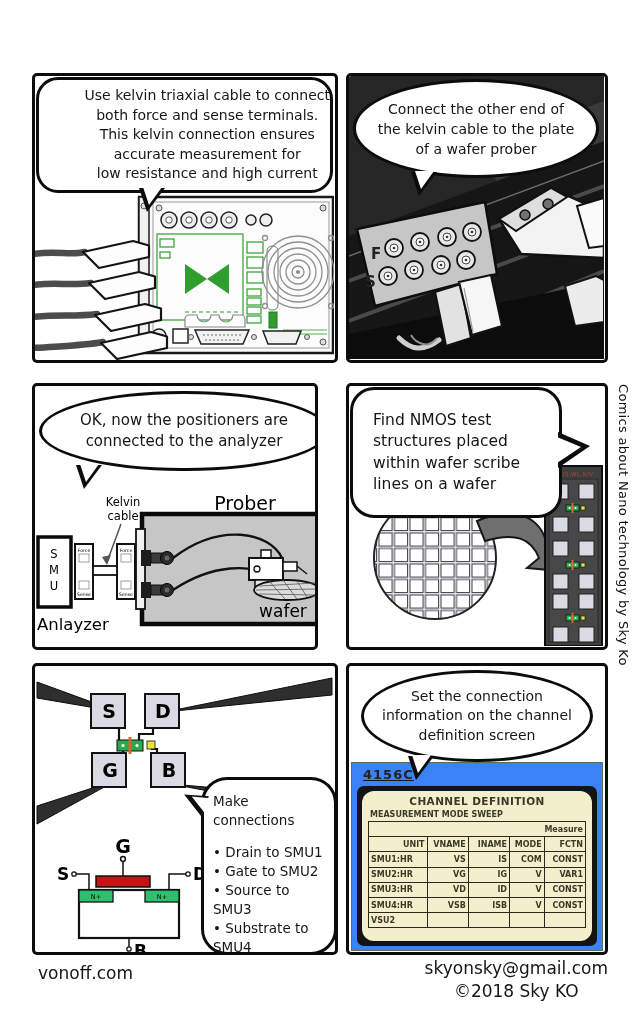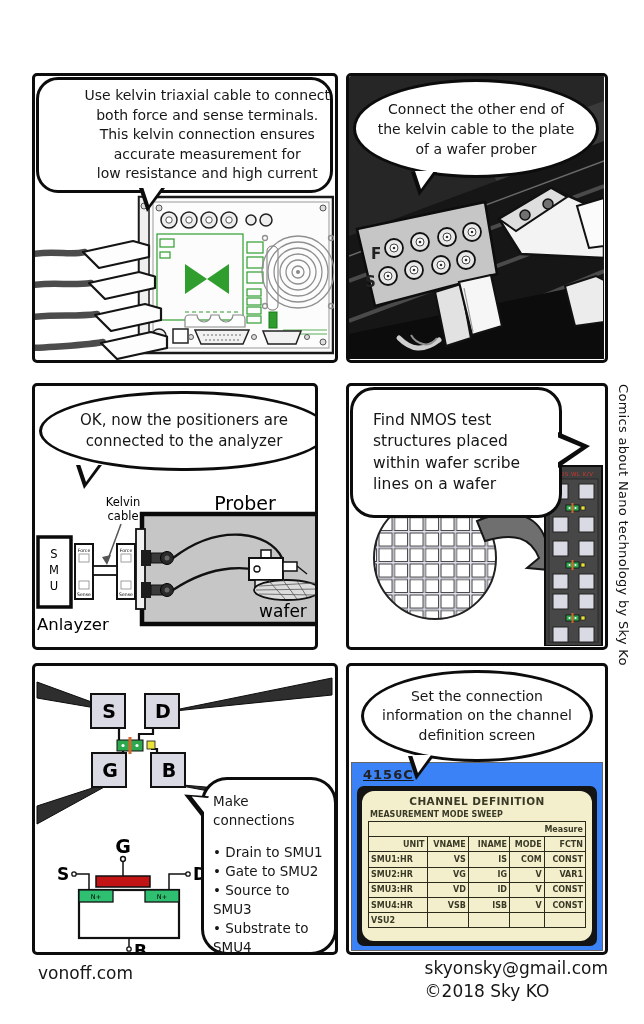--- a/index.html
+++ b/index.html
@@ -36,21 +36,21 @@
   .tail-o { border-top:24px solid #0c0c0c; border-left:8px solid transparent; border-right:18px solid transparent; }
   .tail-i { border-top:18px solid #fff;    border-left:6px solid transparent; border-right:13px solid transparent; }
   .tail-ro{ border-left:32px solid #0c0c0c; border-top:14px solid transparent; border-bottom:22px solid transparent; }
   .tail-ri{ border-left:24px solid #fff;    border-top:10px solid transparent; border-bottom:16px solid transparent; }
   .tail-lo{ border-right:24px solid #0c0c0c; border-top:6px solid transparent; border-bottom:16px solid transparent; transform:rotate(18deg); }
   .tail-li{ border-right:18px solid #fff;    border-top:4px solid transparent; border-bottom:12px solid transparent; transform:rotate(18deg); }
 
   .side-text { position:absolute; left:616px; top:384px; height:290px; writing-mode:vertical-rl;
                font-size:13px; letter-spacing:0.3px; white-space:nowrap; color:#111; }
   .footer-left  { position:absolute; left:38px; top:963px; font-size:17px; }
-  .footer-right { position:absolute; right:36px; top:957px; text-align:left; font-size:17px; line-height:23px; }
+  .footer-right { position:absolute; right:36px; top:957px; text-align:center; font-size:17px; line-height:23px; }
 
   
   .device { position:absolute; left:2px; right:2px; top:96px; bottom:1px; background:#3b82f6;
             border:1px solid #666; z-index:2;text-decoration:underline; }
   .device-title { margin:4px 0 0 11px; font-size:13px; font-weight:bold; color:#222; letter-spacing:1px; }
   .bezel { position:absolute; left:5px; right:5px; top:23px; bottom:4px; background:#141414;
            border-radius:7px; padding:5px; box-sizing:border-box; }
   .screen { width:100%; height:100%; background:var(--screen-bg,#f3efcd); border-radius:12px;
             padding:2px 6px; box-sizing:border-box; overflow:hidden; }
   .screen-title { text-align:center; font-size:10.5px; font-weight:bold; color:#3a3a26;

